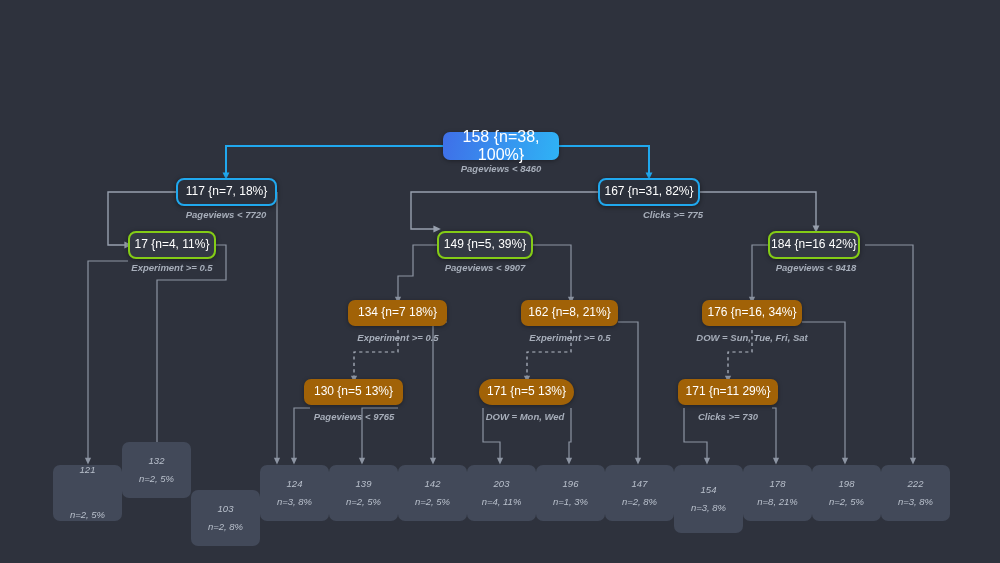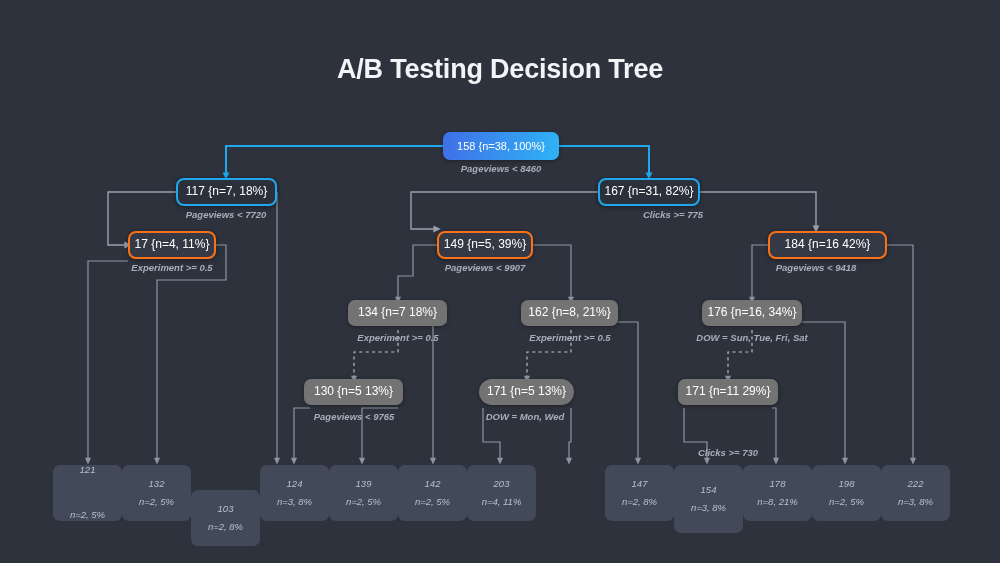--- a/index.html
+++ b/index.html
@@ -48,42 +48,42 @@
     justify-content: center;
     text-align: center;
     color: #ffffff;
     font-family: "Liberation Sans", sans-serif;
     line-height: 1.15;
   }
   
   .node.root {
     background: linear-gradient(100deg, #3f6fe8 0%, #2fb3f5 100%);
     border-radius: 7px;
-    font-size: 11px;
+    font-size: 16px;
     box-shadow: 0 1px 4px rgba(0,0,0,0.35);
   }
   
   .node.hl {
     background: #2b303b;
     border: 2px solid #20a8ee;
     border-radius: 8px;
     font-size: 12px;
     box-shadow: 0 1px 5px rgba(0,0,0,0.45);
   }
   
   .node.outline {
     background: #343945;
-    border: 2px solid #f97316;
+    border: 2px solid #84cc16;
     border-radius: 8px;
     font-size: 12px;
     box-shadow: 0 1px 5px rgba(0,0,0,0.4);
   }
   
   .node.filled {
-    background: #737373;
+    background: #a16207;
     border: none;
     border-radius: 7px;
     font-size: 12px;
     color: #ffffff;
     box-shadow: 0 1px 4px rgba(0,0,0,0.35);
   }
   
   .node.leaf {
     background: #424959;
     border: none;
@@ -108,21 +108,20 @@
     text-align: center;
     transform: translateX(-50%);
     font-weight: bold;
   }
 </style>
 </head>
 <body>
 
 <div id="stage">
 
-  <div id="page-title">A/B Testing Decision Tree</div>
 
   <svg id="edges" viewBox="0 0 1000 563">
     <defs>
       <marker id="arrowCyan" markerWidth="9" markerHeight="9" refX="4.2" refY="4.2" orient="auto" markerUnits="userSpaceOnUse">
         <path d="M0.6,0.8 L8,4.2 L0.6,7.6 Z" fill="#20a8ee"></path>
       </marker>
       <marker id="arrowGray" markerWidth="9" markerHeight="9" refX="4.2" refY="4.2" orient="auto" markerUnits="userSpaceOnUse">
         <path d="M0.6,0.8 L8,4.2 L0.6,7.6 Z" fill="#98a0ae"></path>
       </marker>
       <marker id="arrowGrayS" markerWidth="8" markerHeight="8" refX="3.8" refY="3.8" orient="auto" markerUnits="userSpaceOnUse">
@@ -190,46 +189,46 @@
 
   <div class="node hl" style="left:598px; top:178px; width:102px; height:28px;">167 {n=31, 82%}</div>
   <div class="edge-label" style="left:649px; top:209px;margin-left:24px;">Clicks &gt;= 775</div>
 
   <div class="node outline" style="left:128px; top:231px; width:88px; height:28px;">17 {n=4, 11%}</div>
   <div class="edge-label" style="left:172px; top:262px;">Experiment &gt;= 0.5</div>
 
   <div class="node outline" style="left:437px; top:231px; width:96px; height:28px;">149 {n=5, 39%}</div>
   <div class="edge-label" style="left:485px; top:262px;">Pageviews &lt; 9907</div>
 
-  <div class="node outline" style="left:768px; top:231px; width:119px; height:28px;text-align:right;">184 {n=16 42%}</div>
+  <div class="node outline" style="left:768px; top:231px; width:92px; height:28px;text-align:right;">184 {n=16 42%}</div>
   <div class="edge-label" style="left:816px; top:262px;">Pageviews &lt; 9418</div>
 
   <div class="node filled" style="left:348px; top:300px; width:99px; height:26px;">134 {n=7 18%}</div>
   <div class="edge-label" style="left:398px; top:332px;">Experiment &gt;= 0.5</div>
 
   <div class="node filled" style="left:521px; top:300px; width:97px; height:26px;">162 {n=8, 21%}</div>
   <div class="edge-label" style="left:570px; top:332px;">Experiment &gt;= 0.5</div>
 
   <div class="node filled" style="left:702px; top:300px; width:100px; height:26px;">176 {n=16, 34%}</div>
   <div class="edge-label" style="left:752px; top:332px;">DOW = Sun, Tue, Fri, Sat</div>
 
   <div class="node filled" style="left:304px; top:379px; width:99px; height:26px;">130 {n=5 13%}</div>
   <div class="edge-label" style="left:354px; top:411px;">Pageviews &lt; 9765</div>
 
   <div class="node filled" style="left:479px; top:379px; width:95px; height:26px;border-radius:13px;">171 {n=5 13%}</div>
   <div class="edge-label" style="left:525px; top:411px;">DOW = Mon, Wed</div>
 
   <div class="node filled" style="left:678px; top:379px; width:100px; height:26px;">171 {n=11 29%}</div>
-  <div class="edge-label" style="left:728px; top:411px;margin-top:36px;">Clicks &gt;= 730</div>
+  <div class="edge-label" style="left:728px; top:411px;">Clicks &gt;= 730</div>
 
   <div class="node leaf" style="left:53px; top:465px; width:69px; height:56px;justify-content:space-between;">
     <span class="leaf-val">121</span>
     <span class="leaf-n">n=2, 5%</span>
   </div>
-  <div class="node leaf" style="left:122px; top:465px; width:69px; height:56px;">
+  <div class="node leaf" style="left:122px; top:442px; width:69px; height:56px;">
     <span class="leaf-val">132</span>
     <span class="leaf-n">n=2, 5%</span>
   </div>
   <div class="node leaf" style="left:191px; top:465px; width:69px; height:56px;margin-top:25px;">
     <span class="leaf-val">103</span>
     <span class="leaf-n">n=2, 8%</span>
   </div>
   <div class="node leaf" style="left:260px; top:465px; width:69px; height:56px;">
     <span class="leaf-val">124</span>
     <span class="leaf-n">n=3, 8%</span>
@@ -239,20 +238,24 @@
     <span class="leaf-n">n=2, 5%</span>
   </div>
   <div class="node leaf" style="left:398px; top:465px; width:69px; height:56px;">
     <span class="leaf-val">142</span>
     <span class="leaf-n">n=2, 5%</span>
   </div>
   <div class="node leaf" style="left:467px; top:465px; width:69px; height:56px;">
     <span class="leaf-val">203</span>
     <span class="leaf-n">n=4, 11%</span>
   </div>
+  <div class="node leaf" style="left:536px; top:465px; width:69px; height:56px;">
+    <span class="leaf-val">196</span>
+    <span class="leaf-n">n=1, 3%</span>
+  </div>
   <div class="node leaf" style="left:605px; top:465px; width:69px; height:56px;">
     <span class="leaf-val">147</span>
     <span class="leaf-n">n=2, 8%</span>
   </div>
   <div class="node leaf" style="left:674px; top:465px; width:69px; height:68px;">
     <span class="leaf-val">154</span>
     <span class="leaf-n">n=3, 8%</span>
   </div>
   <div class="node leaf" style="left:743px; top:465px; width:69px; height:56px;">
     <span class="leaf-val">178</span>

